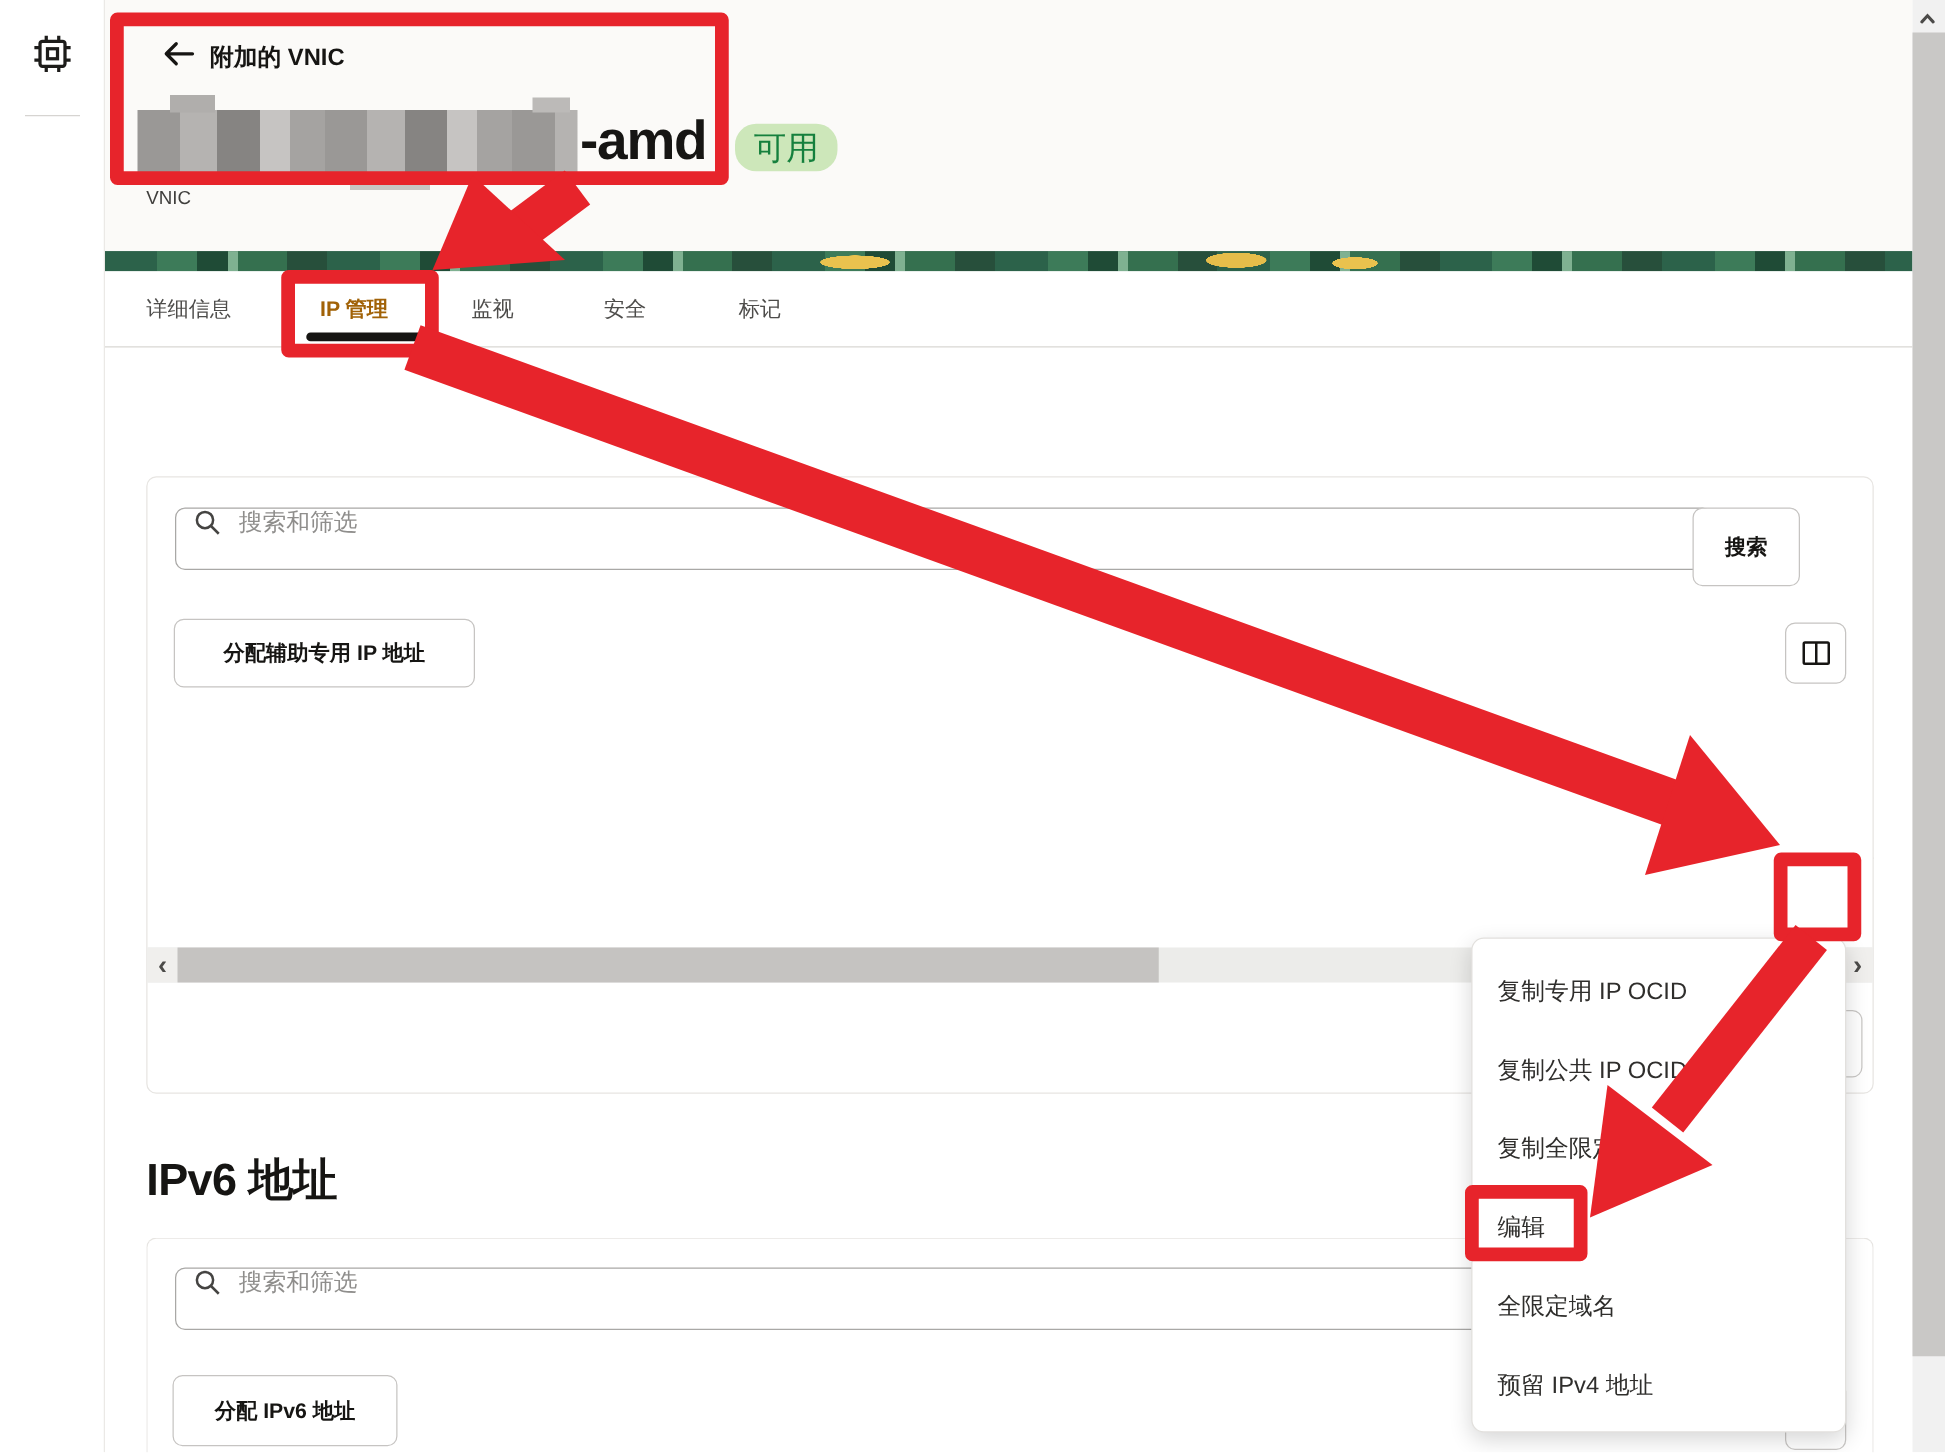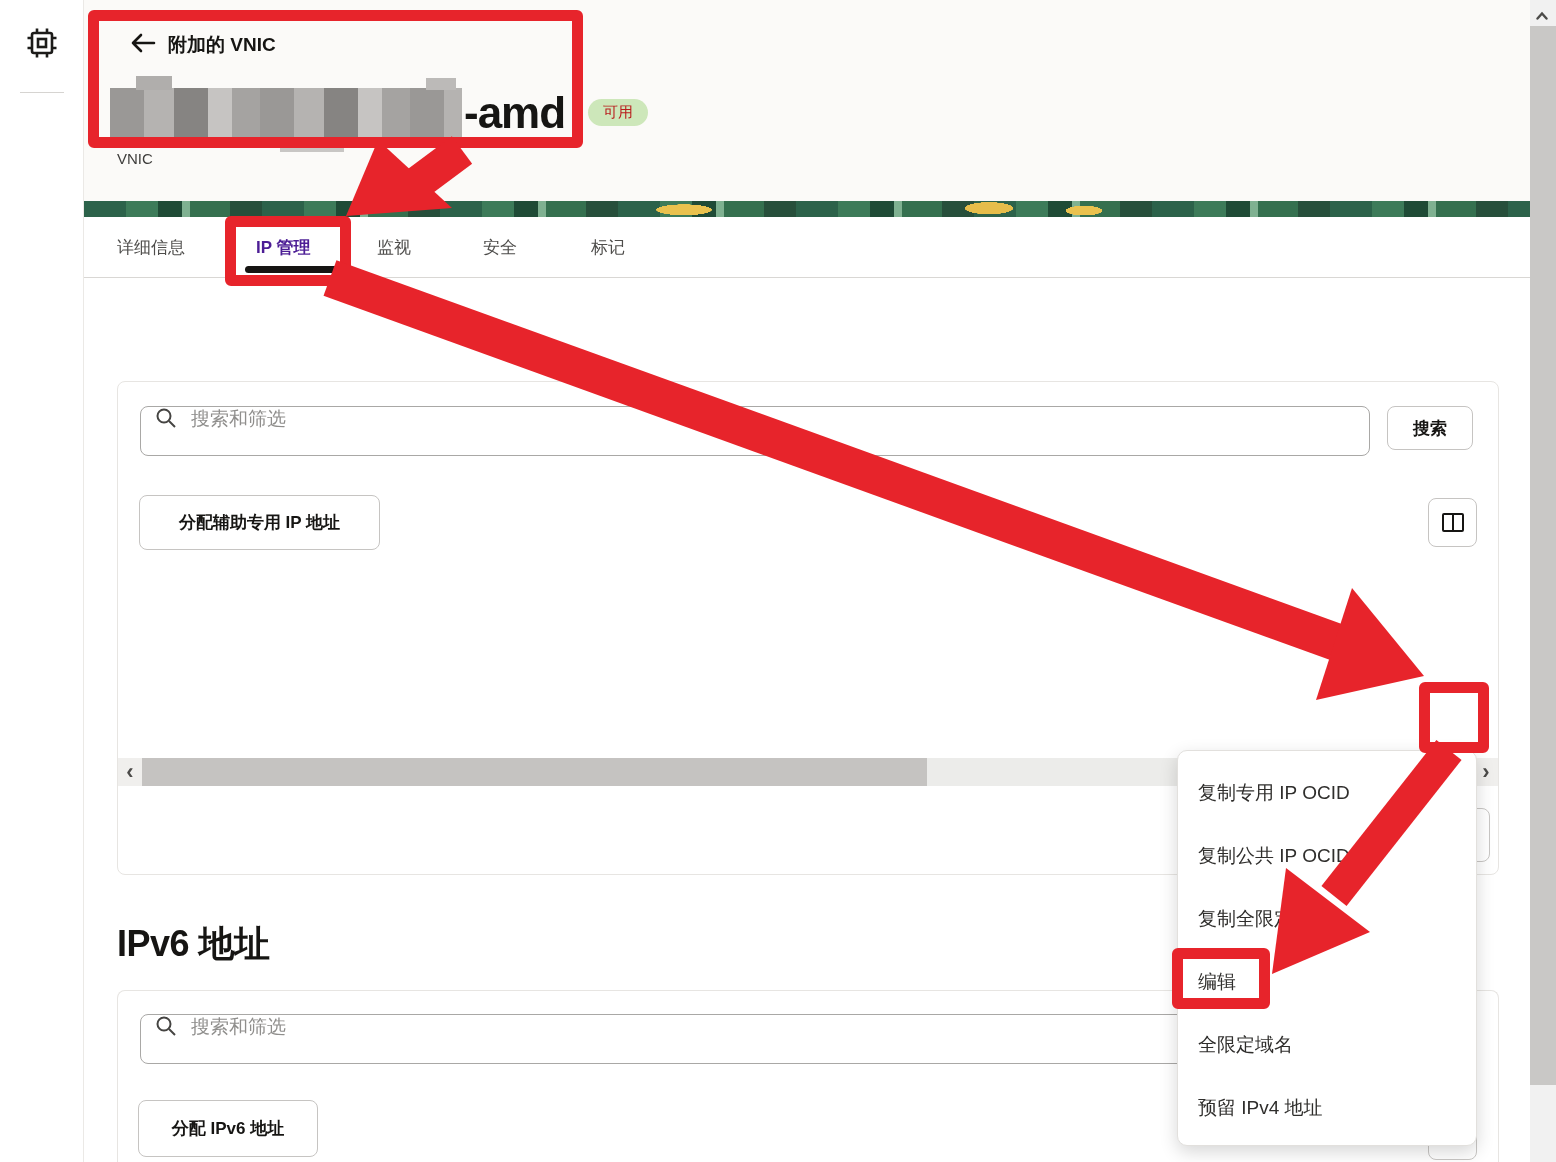--- a/index.html
+++ b/index.html
@@ -16,37 +16,37 @@
   #vscroll .thumb{position:absolute;left:0;top:26px;width:26px;height:1059px;background:#c9c8c6;}
   #vscroll .up{position:absolute;left:6px;top:8px;width:12px;height:12px;}
 
   
   #topzone{left:84px;top:0;width:1446px;height:201px;background:#fbfaf8;z-index:1;}
   .backrow{display:flex;align-items:center;gap:12px;}
   .backlabel{font-size:19px;font-weight:700;color:#161513;}
   .mosaic-title{background:repeating-linear-gradient(90deg,#9a9896 0 34px,#b5b3b1 34px 64px,#868482 64px 98px,#c6c4c2 98px 122px,#a5a3a1 122px 150px);}
   .mosaic-soft{background:repeating-linear-gradient(90deg,#cfcecc 0 28px,#e7e6e4 28px 50px,#bcbbb9 50px 80px,#dedddb 80px 106px);}
   .title-suffix{font-size:44px;font-weight:800;color:#161513;letter-spacing:-1px;}
-  .badge{display:inline-flex;align-items:center;justify-content:center;background:#cde7ba;color:#b91c1c;
-         font-size:15px;border-radius:17px;padding:4px 15px;height:27px;}
+  .badge{display:inline-flex;align-items:center;justify-content:center;background:#cde7ba;color:#15803d;
+         font-size:26px;border-radius:17px;padding:4px 15px;height:38px;}
   .vnic-label{font-size:15px;color:#3f3e3c;}
 
   
   #banner{left:84px;top:201px;width:1446px;height:16px;z-index:1;
     background-color:#2e6248;
     background-image:
       radial-gradient(ellipse 46px 9px at 600px 55%, #eac24e 0 60%, transparent 61%),
       radial-gradient(ellipse 40px 10px at 905px 45%, #e6bd4a 0 60%, transparent 61%),
       radial-gradient(ellipse 30px 8px at 1000px 60%, #eac24e 0 60%, transparent 61%),
       repeating-linear-gradient(90deg,#2c624a 0 42px,#3d7b59 42px 74px,#1f4b36 74px 98px,#7fb191 98px 106px,#35704f 106px 146px,#274f3b 146px 178px);}
 
   
   #tabbar{left:84px;top:217px;width:1446px;height:61px;background:#fff;border-bottom:1px solid #d9d7d4;z-index:1;text-align:right;}
   .tab{position:absolute;top:0;height:60px;display:flex;align-items:center;font-size:17px;color:#4e4d4b;cursor:pointer;}
-  .tab.active{color:#4c1d95;font-weight:700;}
+  .tab.active{color:#a16207;font-weight:700;}
   .tab-underline{position:absolute;left:161px;top:49px;width:95px;height:7px;background:#161513;border-radius:4px;}
 
   
   .h1{font-size:36px;font-weight:800;color:#161513;letter-spacing:-0.5px;}
 
   
   .card{position:absolute;background:#fff;border:1px solid #e7e5e2;border-radius:8px;z-index:1;}
 
   .searchbox{position:absolute;height:50px;border:1px solid #a9a8a6;border-radius:8px;background:#fff;display:flex;align-items:flex-start;padding:0 14px;gap:12px;}
   .searchbox input{border:none;outline:none;flex:1;font-size:19px;color:#161513;background:transparent;}
@@ -136,21 +136,21 @@
 
   <div class="searchbox" style="left:140px;top:406px;width:1230px;z-index:2;">
     <span>
       <svg width="22" height="22" viewBox="0 0 22 22" fill="none" stroke="#454442" stroke-width="2">
         <circle cx="9" cy="9" r="6.5"></circle>
           <line x1="14" y1="14" x2="20" y2="20"></line>
       </svg>
     </span>
     <input placeholder="搜索和筛选" style="">
   </div>
-  <div class="btn" style="left:1387px;top:406px;width:86px;height:44px;z-index:2;">搜索</div>
+  <div class="btn" style="left:1354px;top:406px;width:86px;height:63px;z-index:2;">搜索</div>
 
   <div class="btn" style="left:139px;top:495px;width:241px;height:55px;z-index:2;">分配辅助专用 IP 地址</div>
 
   <div class="btn" style="left:1428px;top:498px;width:49px;height:49px;z-index:2;">
     <svg width="24" height="21" viewBox="0 0 24 21" fill="none" stroke="#161513" stroke-width="2">
       <rect x="2" y="2" width="20" height="17" rx="1"></rect>
         <line x1="12" y1="2" x2="12" y2="19"></line>
     </svg>
   </div>
 

